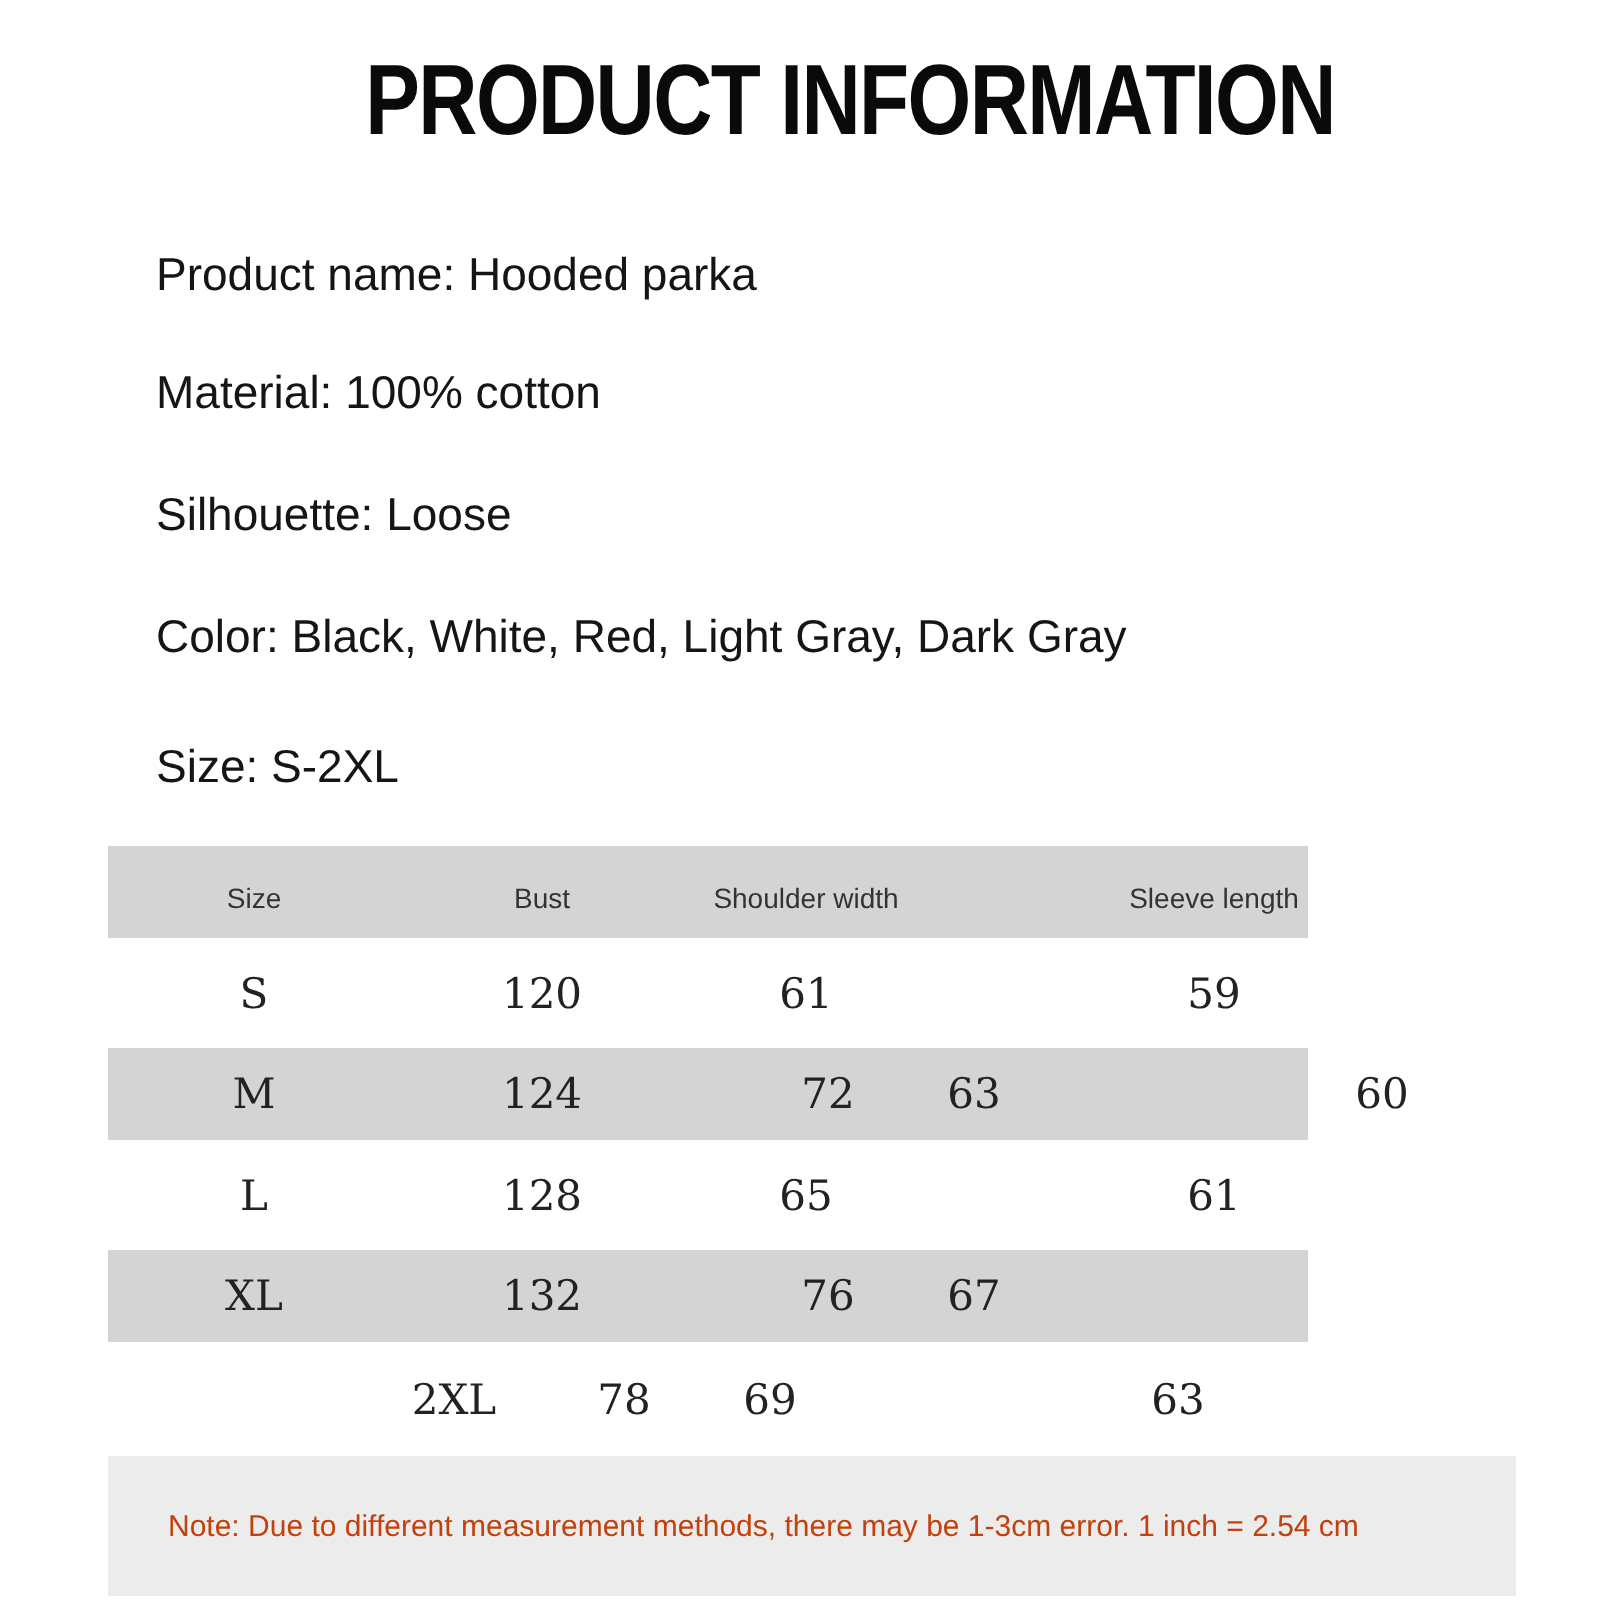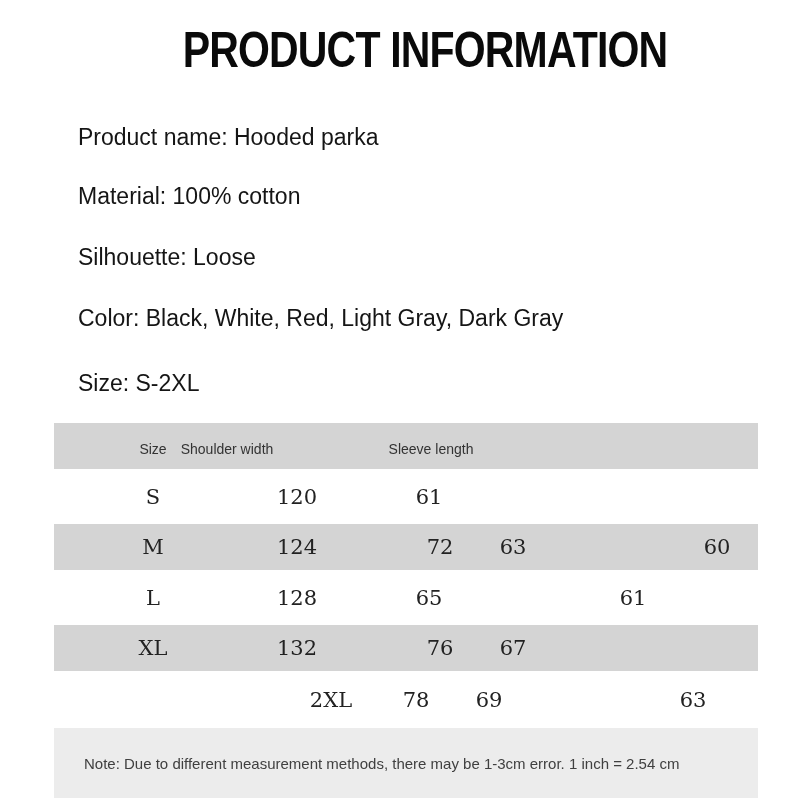--- a/index.html
+++ b/index.html
@@ -16,21 +16,21 @@
 
     .info-line {
       position: absolute; left: 78px;
       font-family: "Liberation Sans", sans-serif;
       font-size: 23px; color: #151515; line-height: 28px; white-space: nowrap;
     }
 
     .size-table {
       position: absolute; left: 54px; top: 423px; width: 704px;
     }
-    .trow { display: flex; width: 704px; align-items: center; padding-left: 26px; }
+    .trow { display: flex; width: 600px; align-items: center; }
     .trow.header { height: 46px; background: #d4d4d4; }
     .trow.gray { background: #d4d4d4; }
     .trow.white { background: #ffffff; }
     .cell { text-align: center; flex: none; }
     .header .cell {
       font-family: "Liberation Sans", sans-serif; font-size: 14px; color: #333;
       padding-top: 6px;
     }
     .body-cell {
       font-family: "DejaVu Serif", serif; font-size: 21px; color: #222;
@@ -38,46 +38,48 @@
     .c0 { width: 146px; }
     .c1 { width: 262px; margin-left: -60px; }
     .c2 { width: 144px; margin-left: -60px; }
     .c3 { width: 282px; margin-left: -140px; }
     .c4 { width: 130px; margin-left: -2px; }
 
     .note {
       position: absolute; left: 54px; top: 728px; width: 704px; height: 70px;
       background: #ececec; display: flex; align-items: center;
       padding-left: 30px;
-      font-family: "Liberation Sans", sans-serif; font-size: 15px; color: #404040;
+      font-family: "Liberation Sans", sans-serif; font-size: 15px; color: #c2410c;
       white-space: nowrap;
     }
   </style>
 </head>
 <body>
 
 <div class="title">PRODUCT INFORMATION</div>
 
 <div class="info-line" style="top:123px;">Product name: Hooded parka</div>
 <div class="info-line" style="top:182px;">Material: 100% cotton</div>
 <div class="info-line" style="top:243px;">Silhouette: Loose</div>
 <div class="info-line" style="top:304px;">Color: Black, White, Red, Light Gray, Dark Gray</div>
 <div class="info-line" style="top:369px;">Size: S-2XL</div>
 
 <div class="size-table">
   <div class="trow header">
     <div class="cell c0">Size</div>
+    <div class="cell c1">Bust</div>
     <div class="cell c3">Shoulder width</div>
     <div class="cell c4">Sleeve length</div>
   </div>
 
   <div class="trow white" style="height:55px;">
     <div class="cell c0 body-cell">S</div>
     <div class="cell c1 body-cell">120</div>
     <div class="cell c3 body-cell">61</div>
+    <div class="cell c4 body-cell">59</div>
   </div>
 
   <div class="trow gray" style="height:46px;">
     <div class="cell c0 body-cell">M</div>
     <div class="cell c1 body-cell">124</div>
     <div class="cell c2 body-cell">72</div>
     <div class="cell c3 body-cell">63</div>
     <div class="cell c4 body-cell">60</div>
   </div>
 

